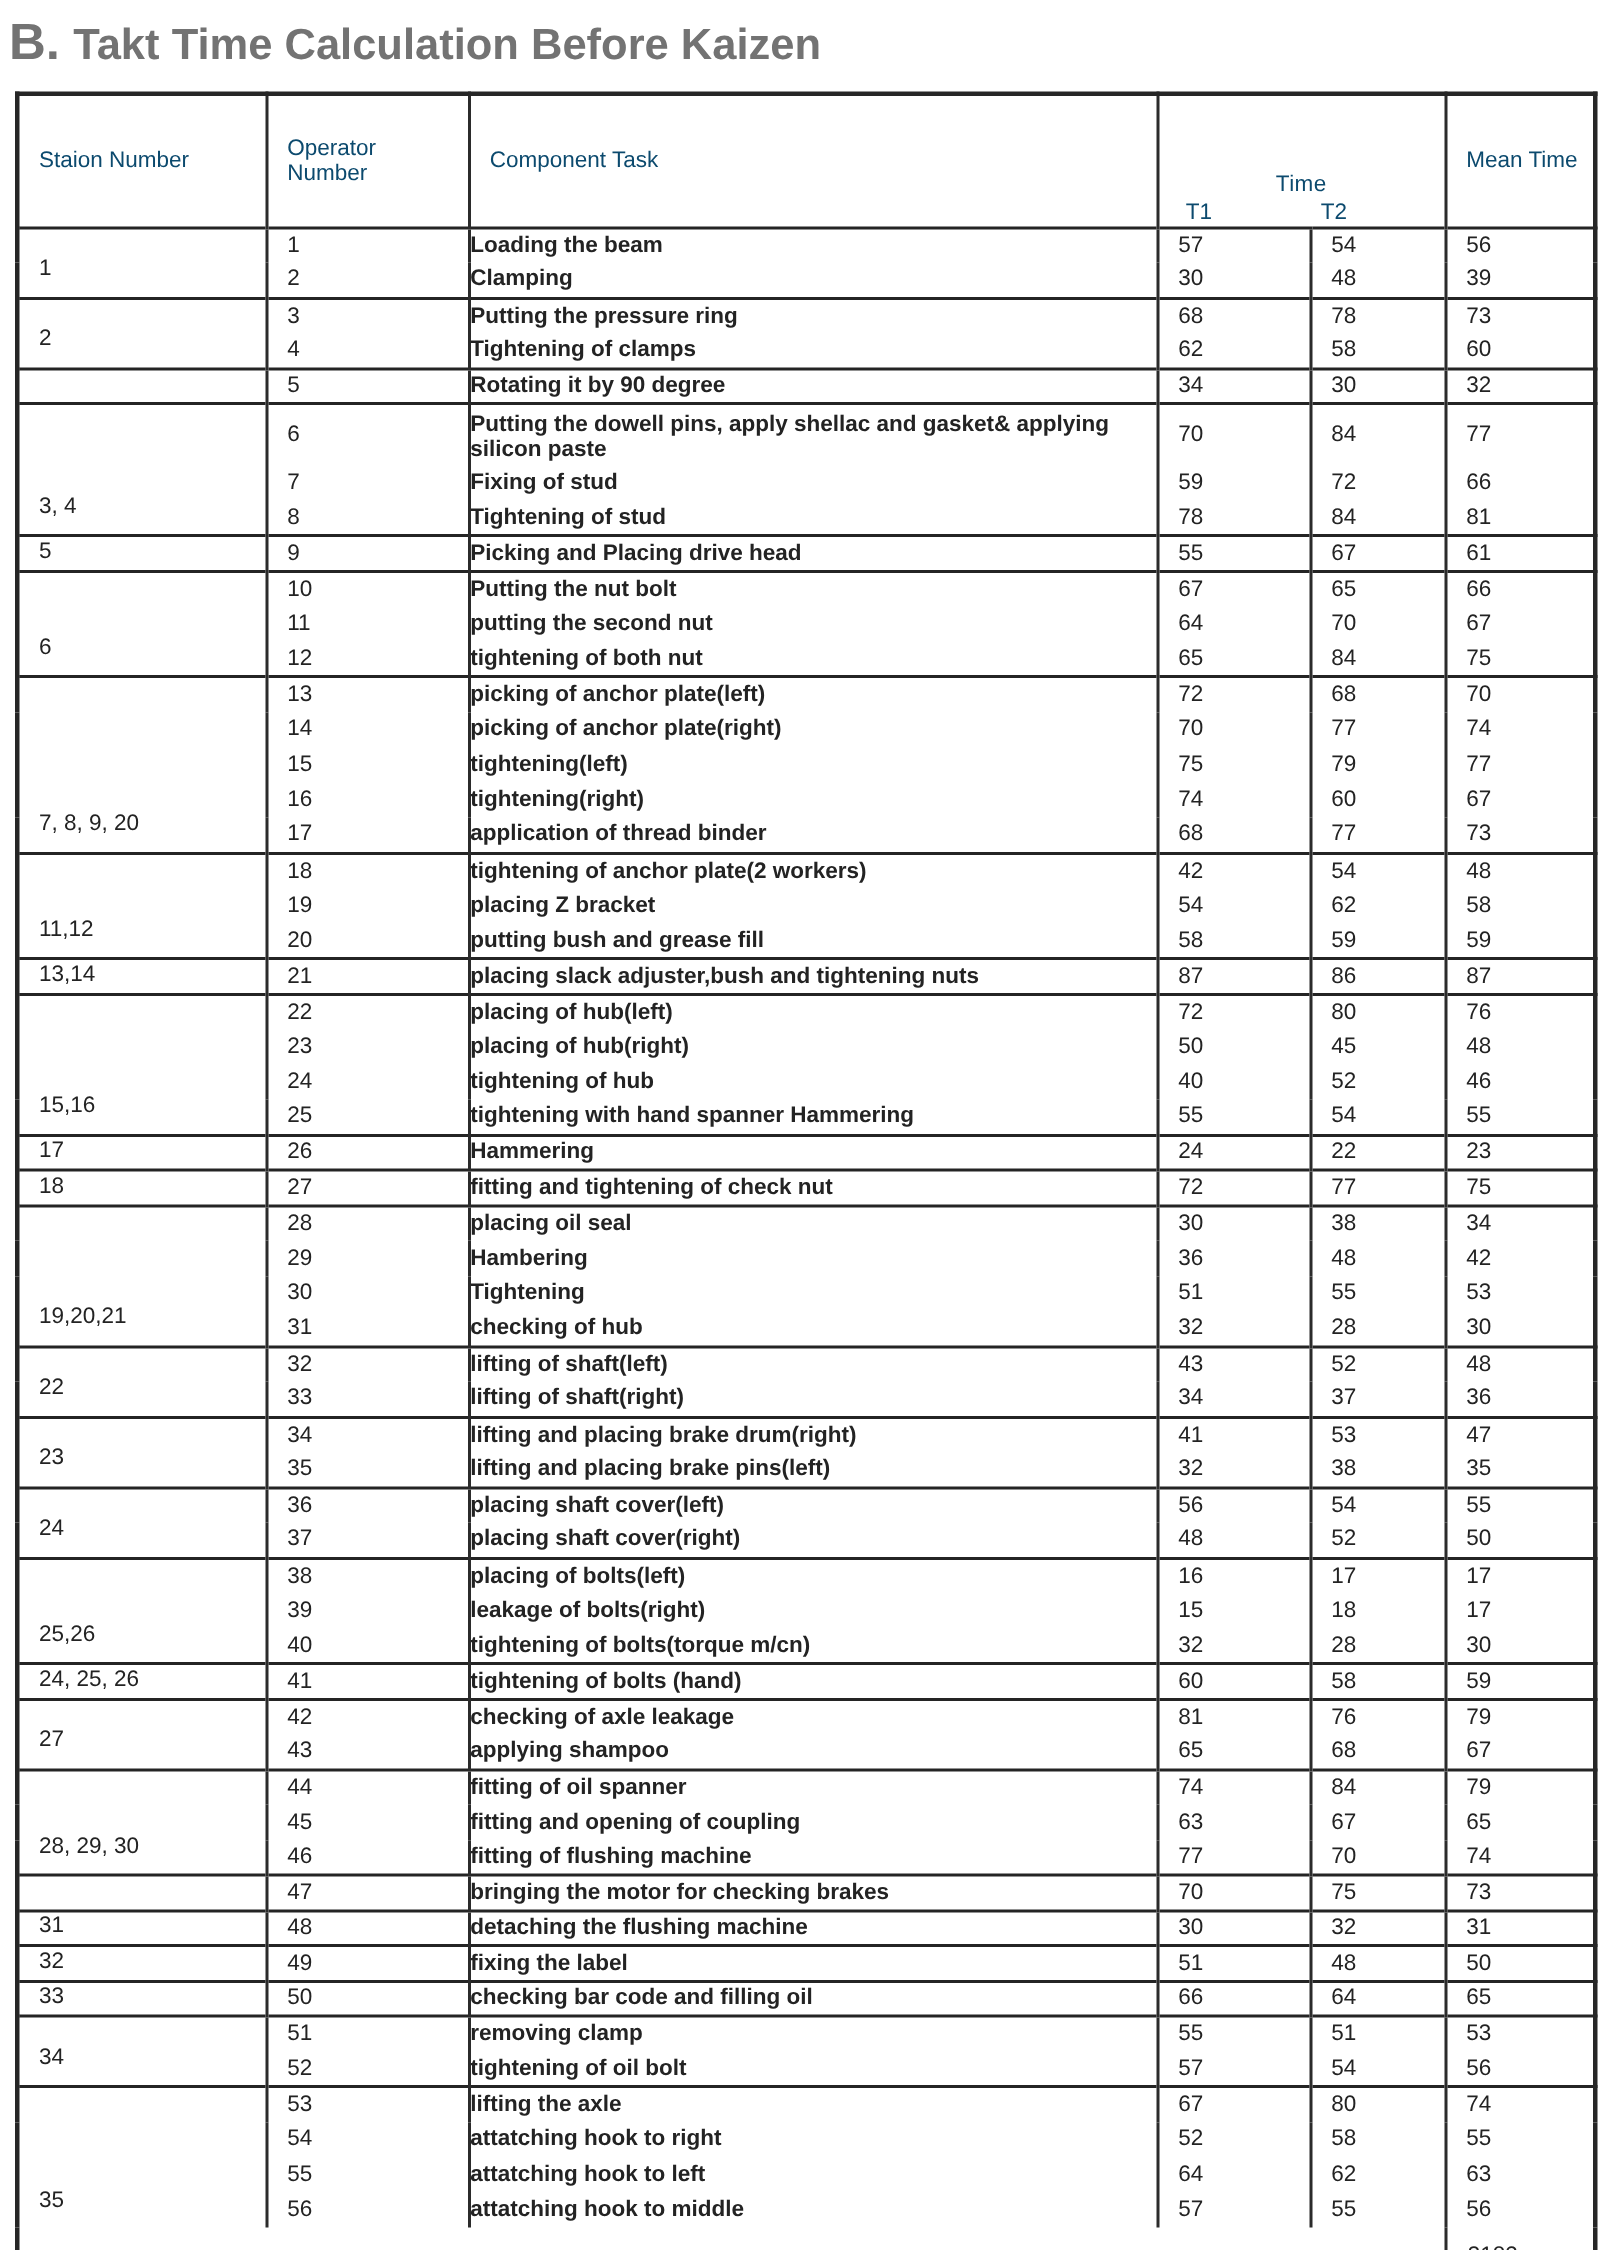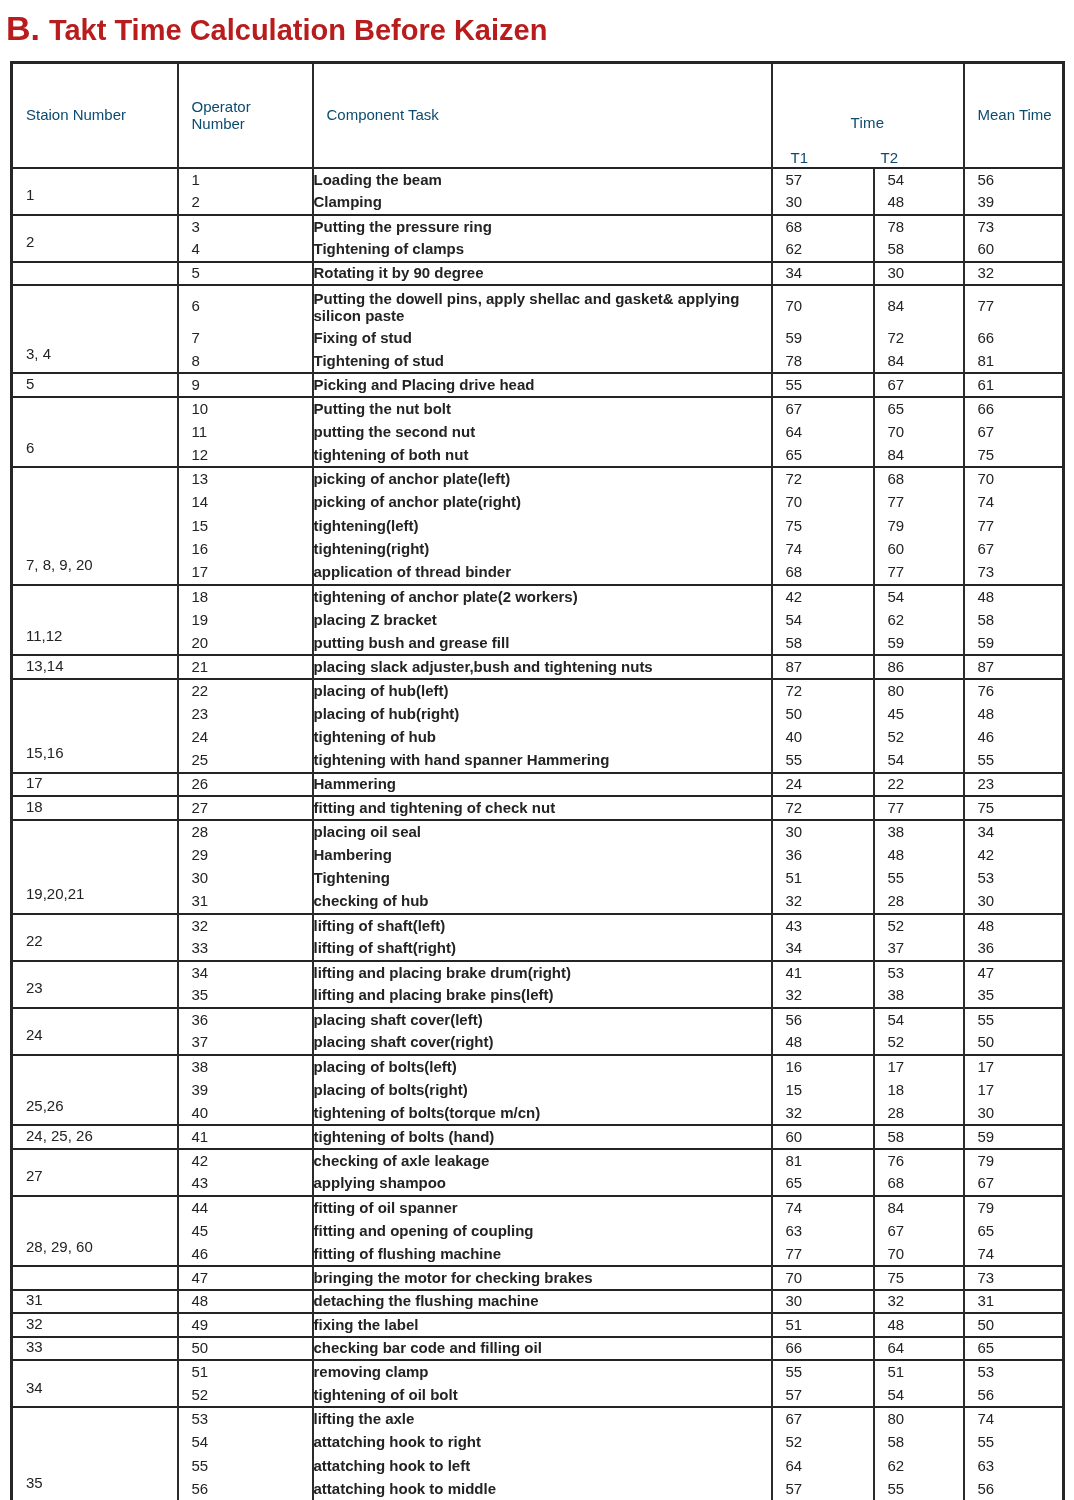--- a/index.html
+++ b/index.html
@@ -8,21 +8,21 @@
     width: 1074px;
     background: #ffffff;
     font-family: "Liberation Sans", sans-serif;
     color: #1c1c1c;
   }
   .page { width: 1074px; min-height: 1500px; padding: 8px 0 0 0; }
 
   .doc-title {
     margin: 2px 0 14px 6px;
     font-weight: bold;
-    color: #b91c1c;
+    color: #737373;
     letter-spacing: 0px;
     line-height: 1.1;
     white-space: nowrap;
   }
   .doc-title .t-prefix { font-size: 34px; }
   .doc-title .t-rest   { font-size: 29px; }
 
   table.takt {
     border-collapse: collapse;
     table-layout: fixed;
@@ -45,21 +45,21 @@
     border-bottom: 2px solid #242424;
     font-weight: normal;
     text-align: left;
     vertical-align: middle;
     padding: 0 0 0 13px;
     color: #0c4a6e;
   }
   thead th .narrow { max-width: 86px; }
   th.time-th { padding: 2px 0 0 0; vertical-align: top; }
   .time-top { text-align: center; padding-top: 3px; letter-spacing: .3px; margin-top: 46px; }
-  .time-sub { display: flex; margin-top: 18px; }
+  .time-sub { display: flex; margin-top: 2px; }
   .time-sub .t1 { width: 102px; padding-left: 18px; }
   .time-sub .t2 { padding-left: 6px; }
 
   
   tbody td {
     height: 23.5px;
     border-top: 1px dotted #4a4a4a;
     padding: 0 2px 0 13px;
     vertical-align: middle;
     white-space: nowrap;
@@ -408,21 +408,21 @@
         <tr class="group-start">
           <td rowspan="3" class="station">25,26</td>
           <td class="op">38</td>
           <td class="task">placing of bolts(left)</td>
           <td class="t1">16</td>
           <td class="t2">17</td>
           <td class="mean">17</td>
         </tr>
         <tr>
           <td class="op">39</td>
-          <td class="task">placing of bolts(right)</td>
+          <td class="task">leakage of bolts(right)</td>
           <td class="t1">15</td>
           <td class="t2">18</td>
           <td class="mean">17</td>
         </tr>
         <tr>
           <td class="op">40</td>
           <td class="task">tightening of bolts(torque m/cn)</td>
           <td class="t1">32</td>
           <td class="t2">28</td>
           <td class="mean">30</td>
@@ -444,21 +444,21 @@
           <td class="mean">79</td>
         </tr>
         <tr>
           <td class="op">43</td>
           <td class="task">applying shampoo</td>
           <td class="t1">65</td>
           <td class="t2">68</td>
           <td class="mean">67</td>
         </tr>
         <tr class="group-start">
-          <td rowspan="3" class="station">28, 29, 60</td>
+          <td rowspan="3" class="station">28, 29, 30</td>
           <td class="op">44</td>
           <td class="task">fitting of oil spanner</td>
           <td class="t1">74</td>
           <td class="t2">84</td>
           <td class="mean">79</td>
         </tr>
         <tr>
           <td class="op">45</td>
           <td class="task">fitting and opening of coupling</td>
           <td class="t1">63</td>

